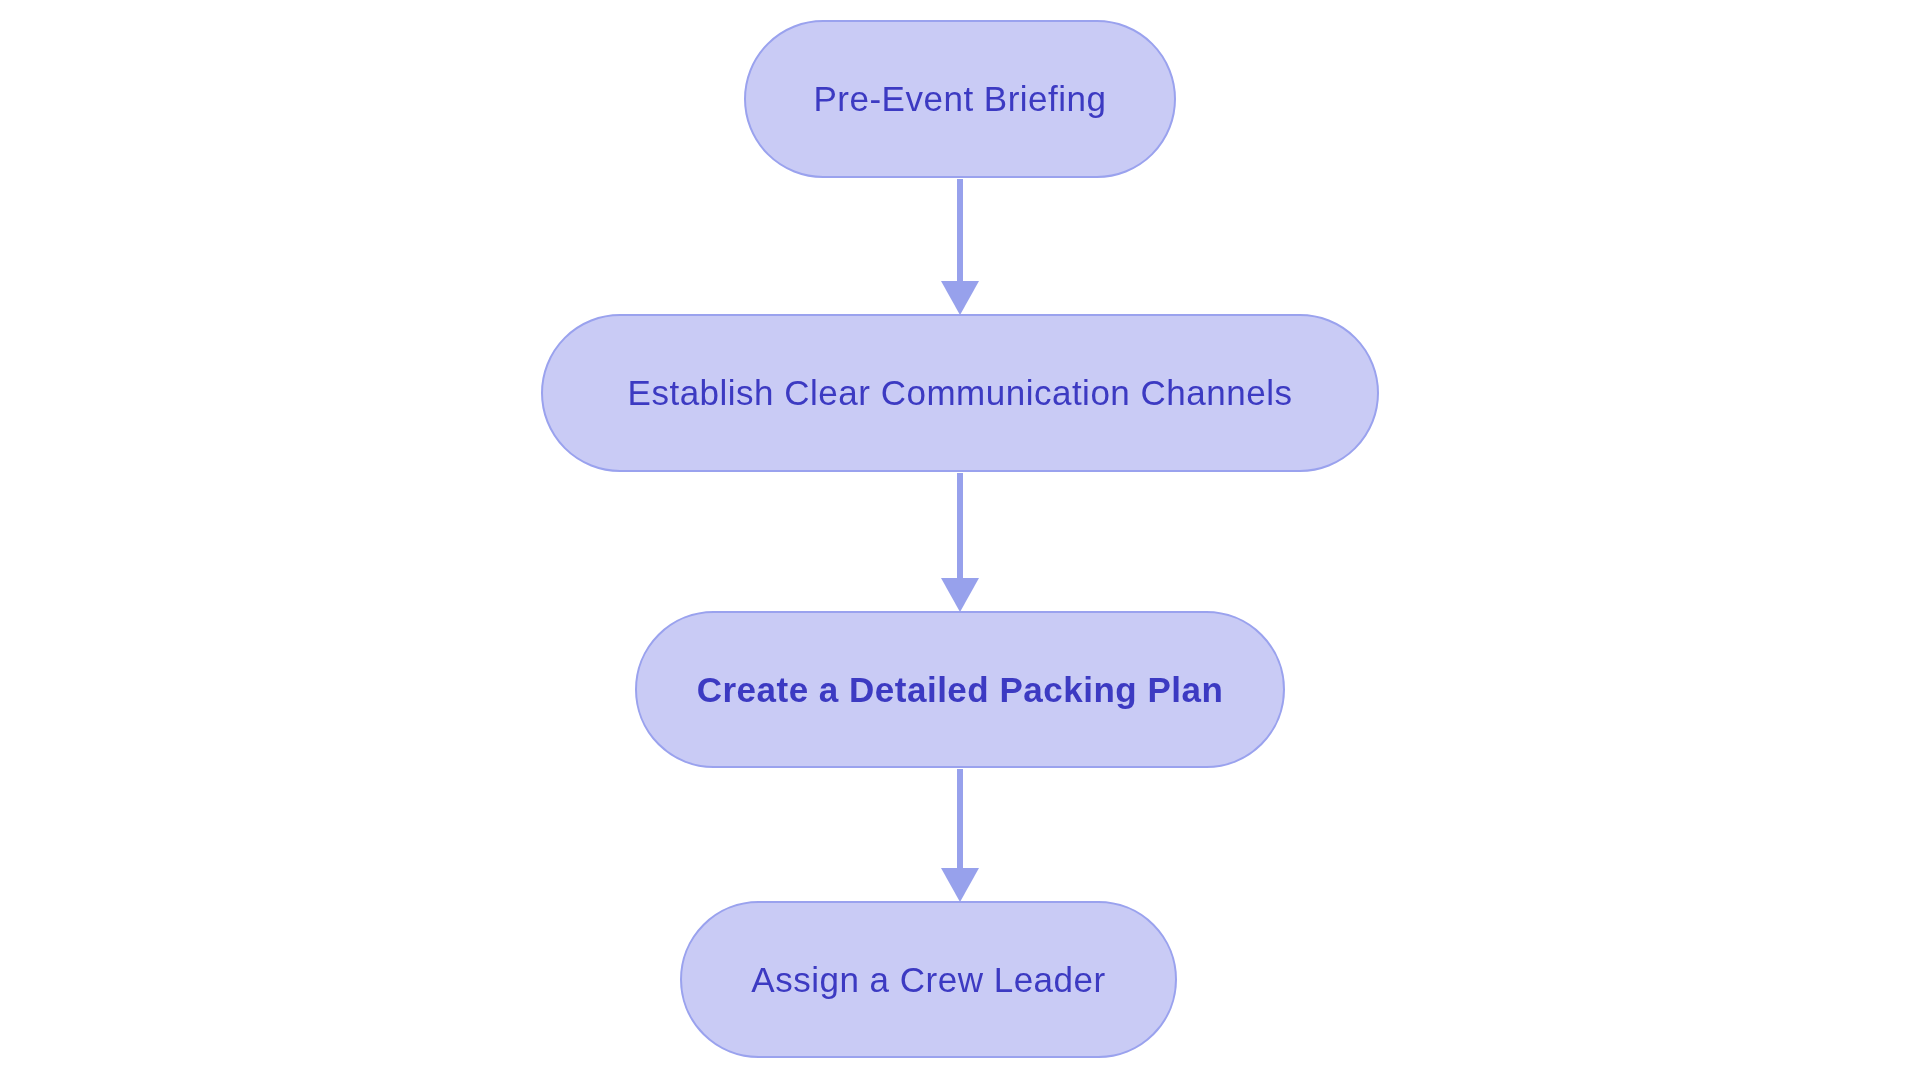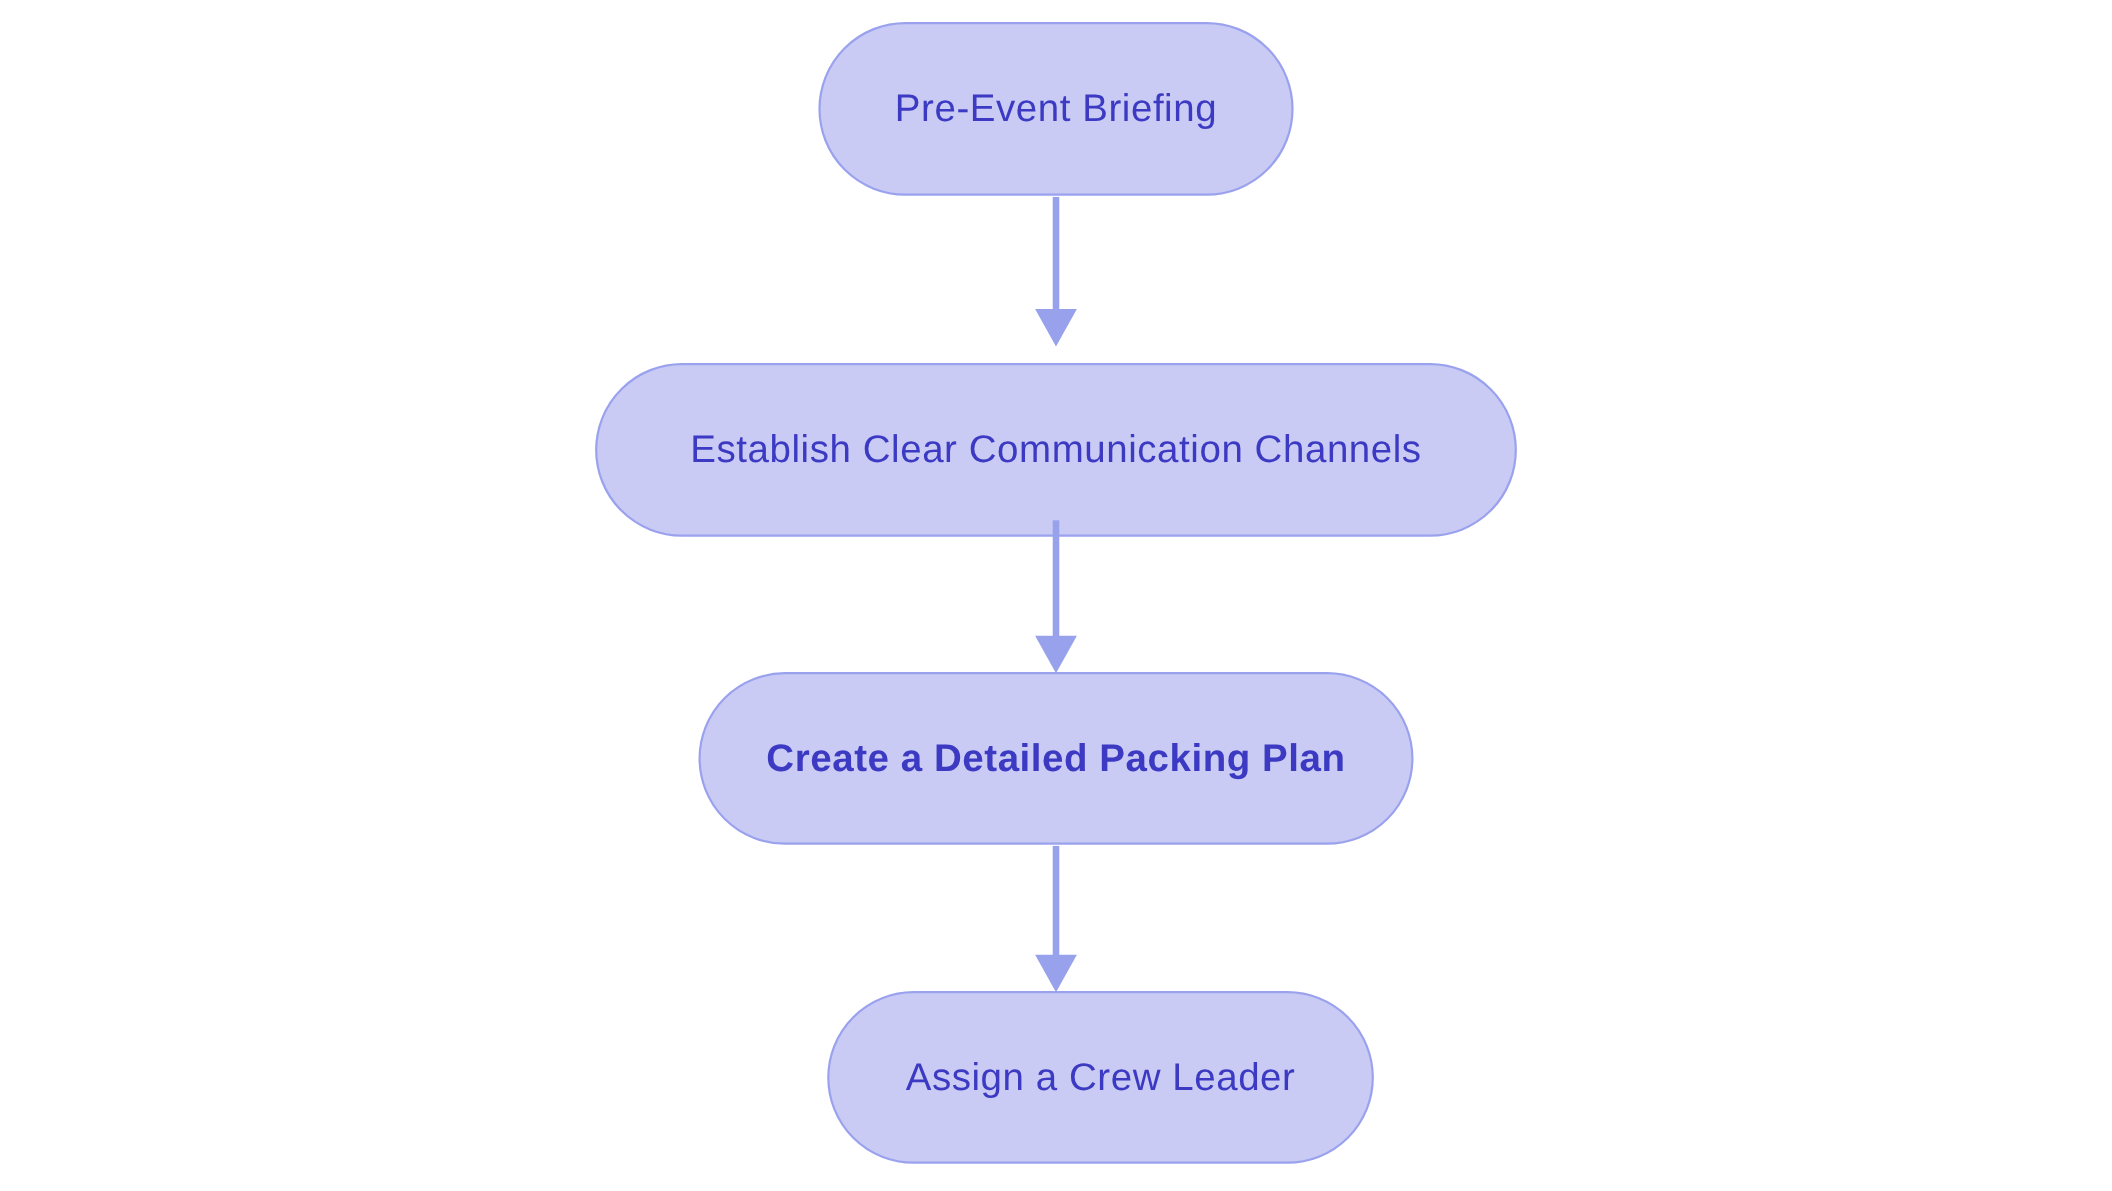--- a/index.html
+++ b/index.html
@@ -30,23 +30,23 @@
     align-items: center;
     justify-content: center;
   }
   .node-label {
     color: var(--node-text);
     font-size: 35px;
     letter-spacing: 0.5px;
     white-space: nowrap;
   }
   .node-1 { left: 744px; top: 20px;  width: 432px; height: 158px; text-align: center; }
-  .node-2 { left: 541px; top: 330px; width: 838px; height: 158px; align-items: center; }
+  .node-2 { left: 541px; top: 314px; width: 838px; height: 158px; align-items: center; }
   .node-3 { left: 635px; top: 611px; width: 650px; height: 157px; font-weight: bold; }
-  .node-4 { left: 752px; top: 901px; width: 497px; height: 157px; }
+  .node-4 { left: 680px; top: 901px; width: 497px; height: 157px; }
 
   .edge { position: absolute; }
   .edge .stem {
     position: absolute;
     width: 6px;
     background: var(--arrow);
     left: 957px;
   }
   .edge .head {
     position: absolute;

